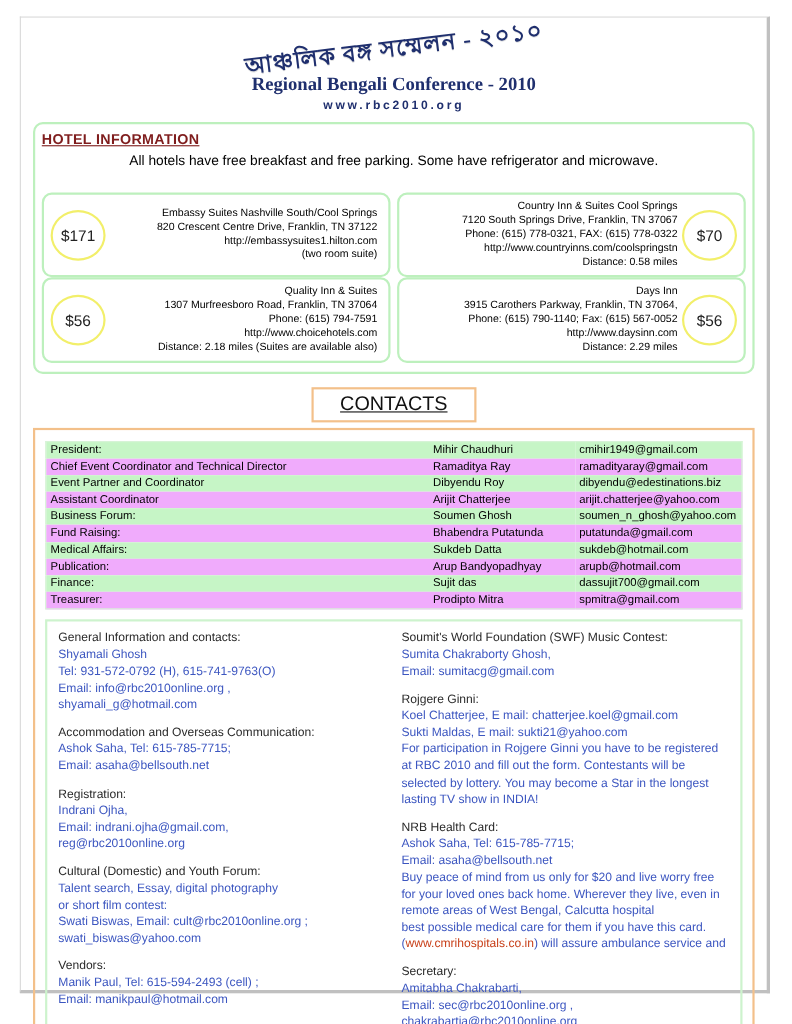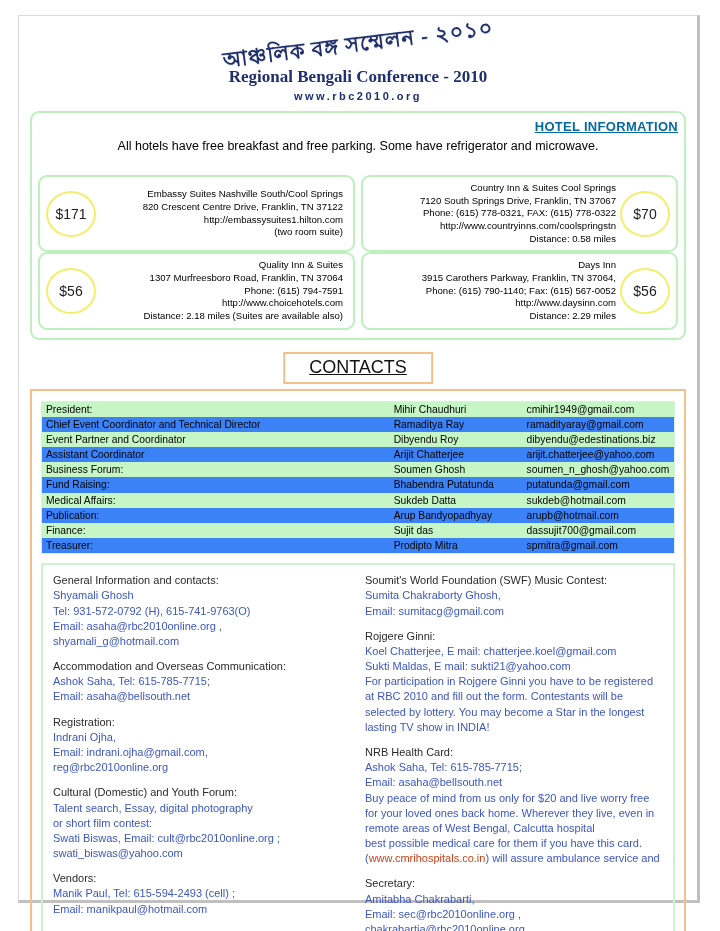--- a/index.html
+++ b/index.html
@@ -64,24 +64,24 @@
   }
 
   
   .hotel-box {
     margin-top: 9px;
     border: 2px solid #bdf0bd;
     border-radius: 9px;
     padding: 6px 6px 8px 6px;
   }
   .hotel-title {
-    text-align: right;
+    text-align: left;
     font-size: 13px;
     font-weight: bold;
-    color: #0369a1;
+    color: #7f1d1d;
     text-decoration: underline;
     letter-spacing: 0.3px;
   }
   .hotel-sub {
     text-align: center;
     font-size: 12.5px;
     color: #000;
     margin-top: 5px;
     margin-bottom: 22px;
   }
@@ -146,21 +146,21 @@
     border-collapse: collapse;
     border: 1px solid #d7f3d7;
   }
   .contacts-table td {
     font-size: 10.3px;
     color: #000;
     padding: 1px 4px;
     line-height: 1.28;
   }
   .contacts-table tr.odd td { background: #c6f5c6; }
-  .contacts-table tr.even td { background: #3b82f6; }
+  .contacts-table tr.even td { background: #f0abfc; }
   .col-role { width: 55%; }
   .col-name { width: 21%; }
   .col-mail { width: 24%; }
 
   
   .green-box {
     margin-top: 9px;
     border: 2px solid #cdf3cd;
     padding: 8px 10px 10px 10px;
     display: flex;
@@ -295,21 +295,21 @@
             </tr>
           </tbody>
     </table>
 
     <div class="green-box">
       <div class="col" id="info-left">
             <div class="grp">
               <div class="h-line">General Information and contacts:</div>
               <div class="b-line">Shyamali Ghosh</div>
               <div class="b-line">Tel: 931-572-0792 (H), 615-741-9763(O)</div>
-              <div class="b-line">Email: asaha@rbc2010online.org ,</div>
+              <div class="b-line">Email: info@rbc2010online.org ,</div>
               <div class="b-line">shyamali_g@hotmail.com</div>
             </div>
             <div class="grp">
               <div class="h-line">Accommodation and Overseas Communication:</div>
               <div class="b-line">Ashok Saha, Tel: 615-785-7715;</div>
               <div class="b-line">Email: asaha@bellsouth.net</div>
             </div>
             <div class="grp">
               <div class="h-line">Registration:</div>
               <div class="b-line">Indrani Ojha,</div>

